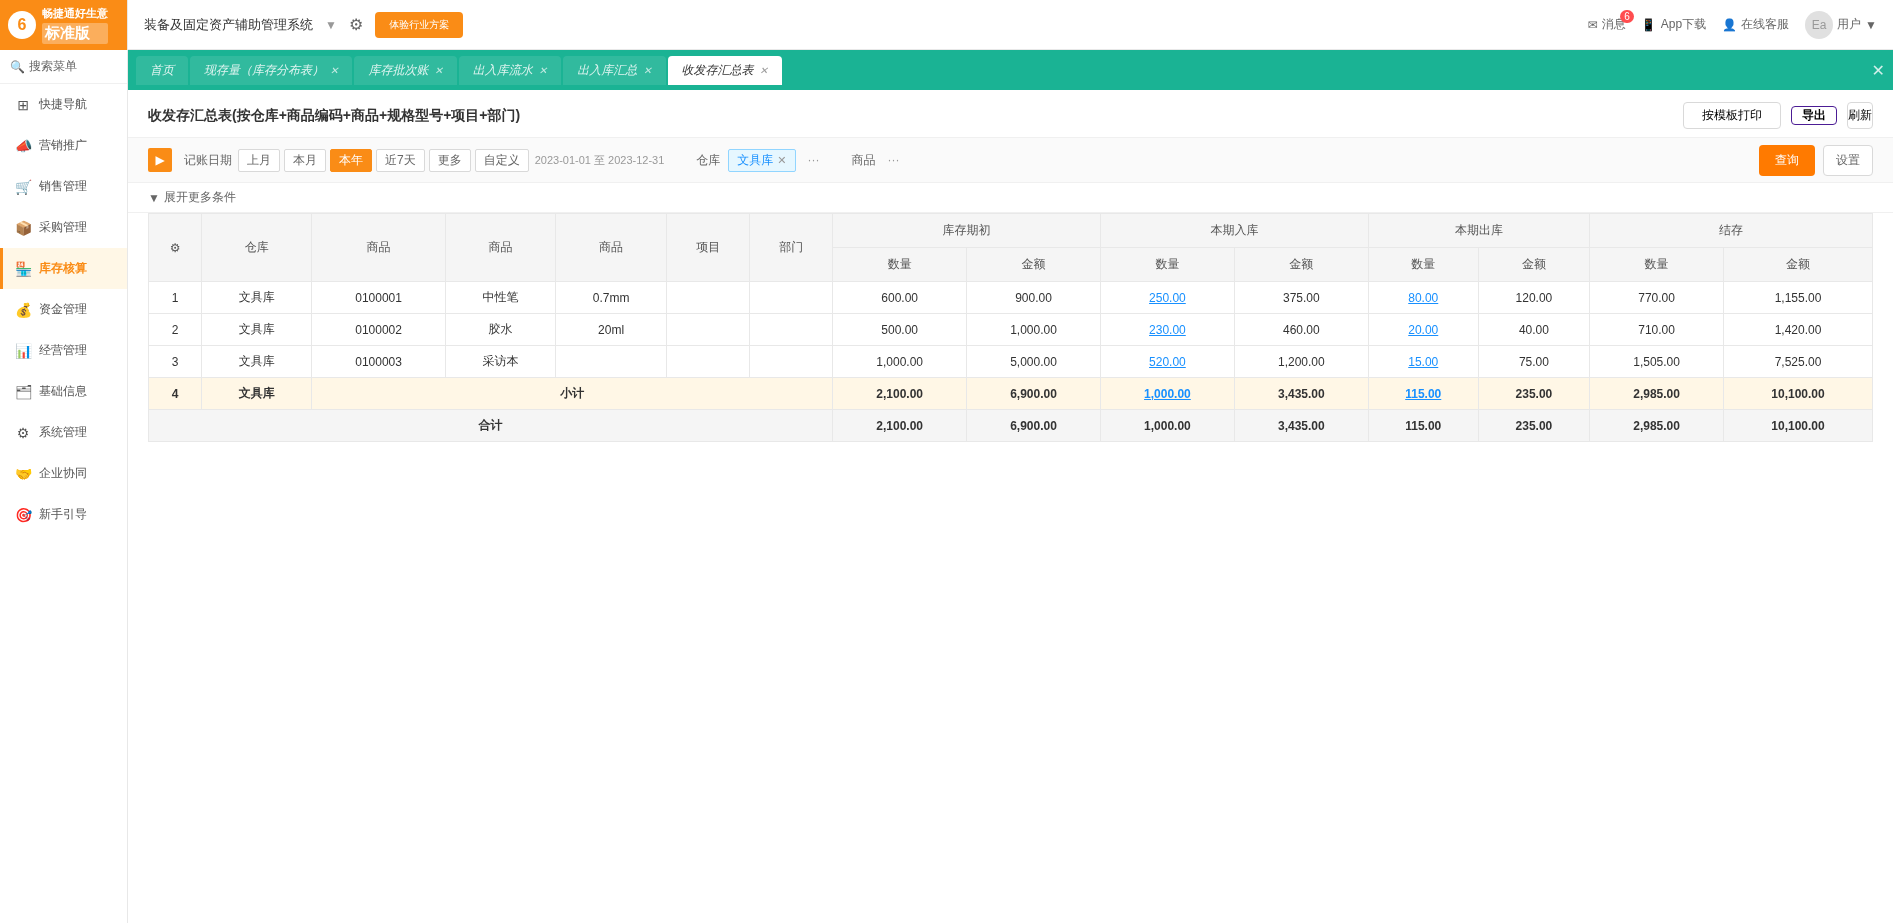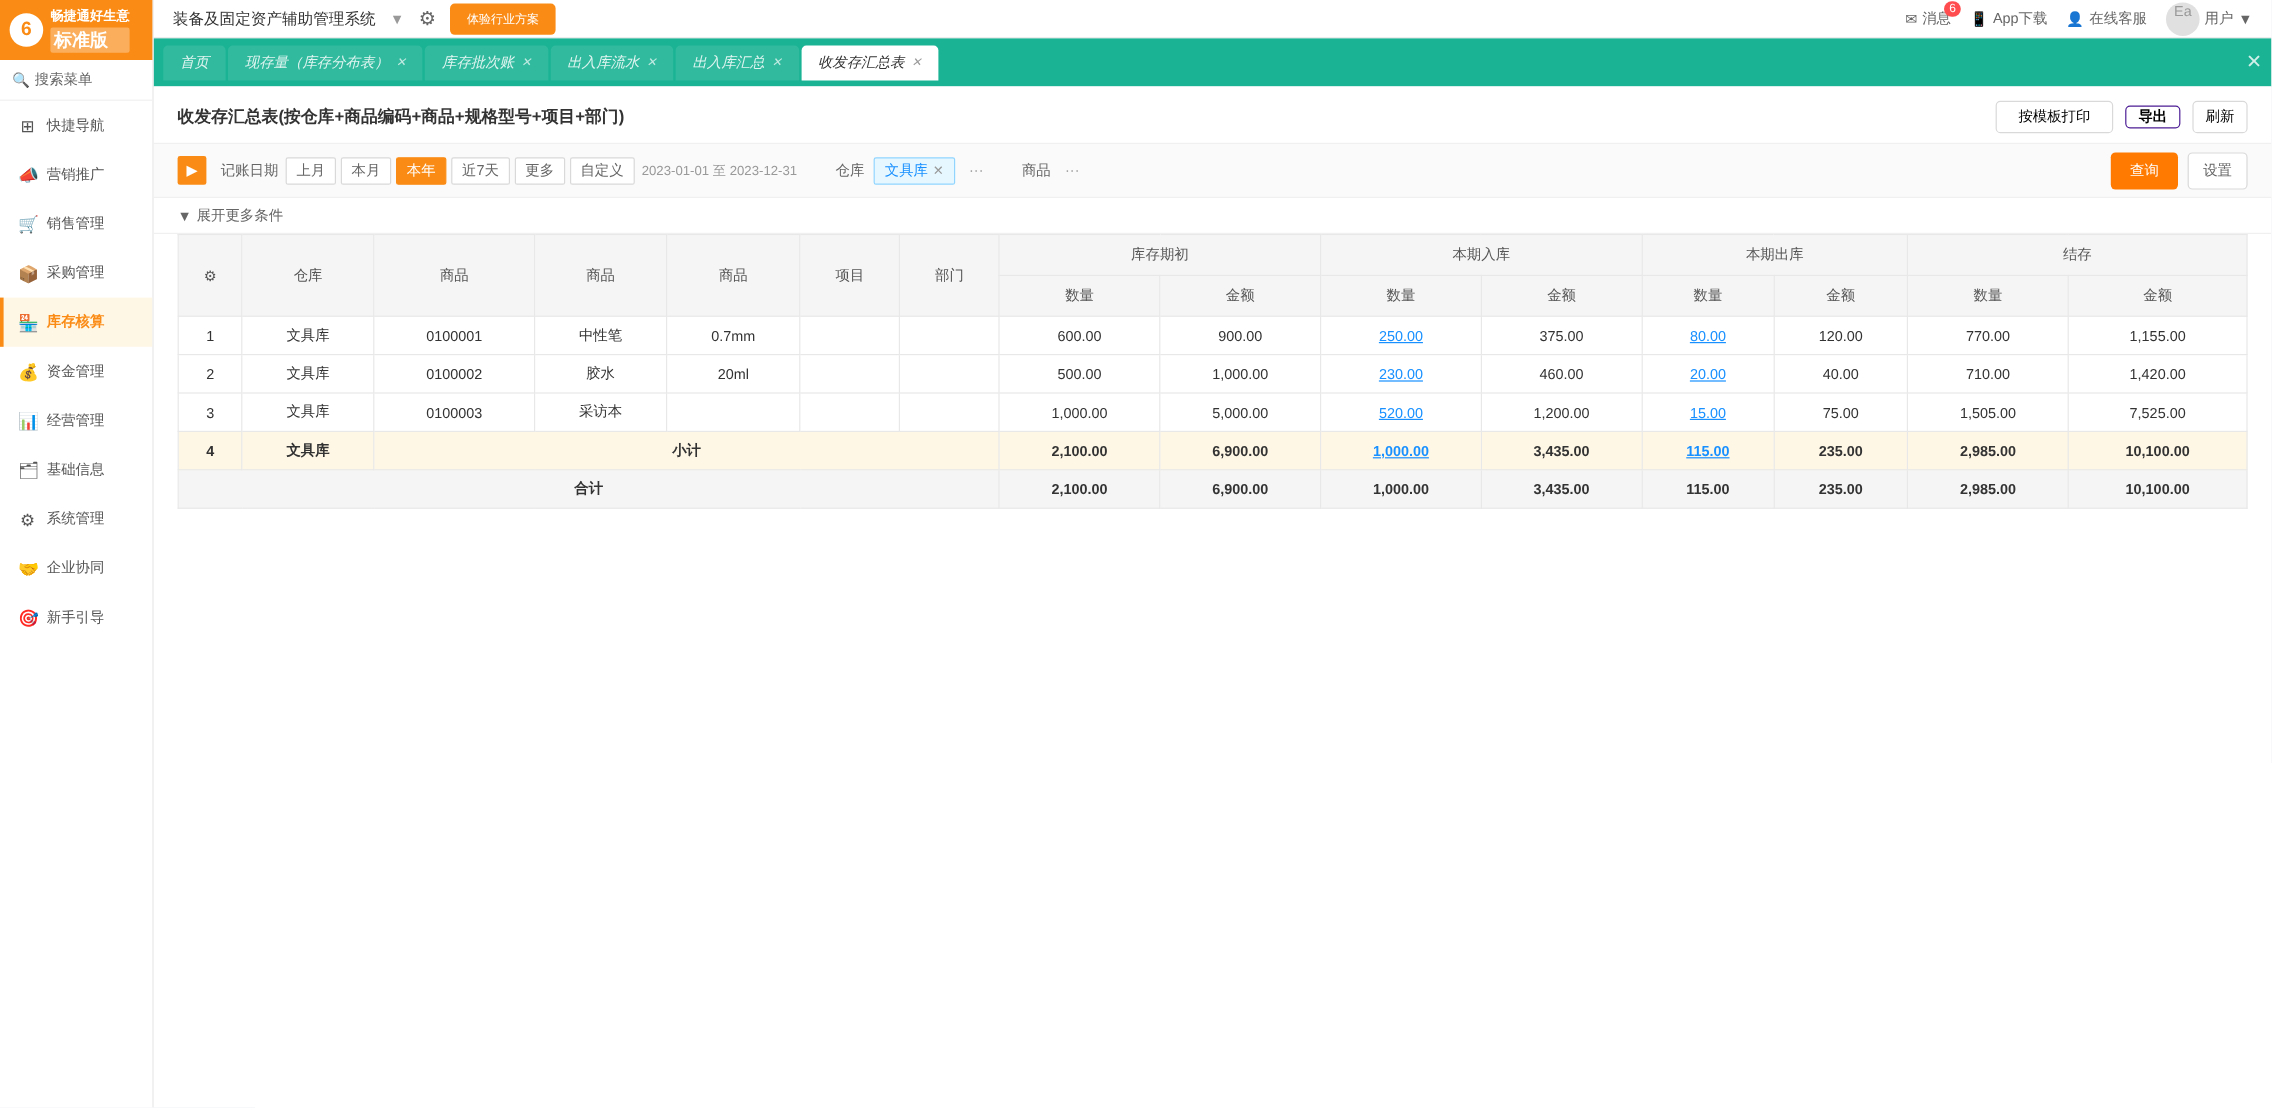--- a/index.html
+++ b/index.html
@@ -13,27 +13,27 @@
     .sidebar-search { display: flex; align-items: center; gap: 4px; padding: 8px 10px; border-bottom: 1px solid #f0f0f0; cursor: pointer; color: #666; }
     .sidebar-nav { flex: 1; overflow-y: auto; }
     .nav-item { display: flex; align-items: center; gap: 8px; padding: 12px 12px; cursor: pointer; color: #555; font-size: 12px; border-left: 3px solid transparent; }
     .nav-item.active { background: #fff7e6; color: #fa8c16; border-left: 3px solid #fa8c16; font-weight: bold; }
     .nav-item .nav-icon { font-size: 14px; width: 16px; text-align: center; }
 
     
     .main { flex: 1; display: flex; flex-direction: column; overflow: hidden; }
 
     
-    .topbar { background: #fff; height: 32px; display: flex; align-items: center; padding: 0 16px; border-bottom: 1px solid #e8e8e8; gap: 12px; }
+    .topbar { background: #fff; height: 50px; display: flex; align-items: center; padding: 0 16px; border-bottom: 1px solid #e8e8e8; gap: 12px; }
     .topbar-gear { color: #666; cursor: pointer; font-size: 16px; }
     .topbar-trial { background: #fa8c16; color: #fff; border: none; border-radius: 4px; padding: 6px 14px; font-size: 10px; cursor: pointer; }
     .topbar-actions { display: flex; align-items: center; gap: 16px; color: #666; font-size: 12px; }
     .topbar-actions .action-item { display: flex; align-items: center; gap: 4px; cursor: pointer; position: relative; }
     .badge { background: #ff4d4f; color: #fff; border-radius: 8px; padding: 1px 4px; font-size: 10px; position: absolute; top: -6px; right: -8px; }
-    .user-avatar { width: 28px; height: 28px; background: #e0e0e0; border-radius: 50%; display: flex; justify-content: center; color: #999; font-size: 12px; }
+    .user-avatar { width: 28px; height: 28px; background: #e0e0e0; border-radius: 50%; display: flex; align-items: center; justify-content: center; color: #999; font-size: 12px; }
 
     
     .tabbar { background: #1ab394; display: flex; align-items: center; padding: 0 8px; height: 40px; gap: 2px; }
     .tab { display: flex; align-items: center; gap: 6px; padding: 6px 14px; border-radius: 4px 4px 0 0; cursor: pointer; color: rgba(255,255,255,0.85); font-size: 12px; background: rgba(255,255,255,0.1); font-style: italic; }
     .tab.active { background: #fff; color: #333; }
     .tab .close-btn { font-size: 10px; color: rgba(255,255,255,0.7); cursor: pointer; }
     .tab.active .close-btn { color: #999; }
     .tab-close-main { color: rgba(255,255,255,0.8); font-size: 16px; cursor: pointer; margin-left: auto; }
 
     
@@ -203,21 +203,21 @@
   </div>
 
   <div class="content">
 
     <div class="page-header">
       <div style="display:flex;align-items:center;justify-content:space-between;">
         <h2 class="page-title">收发存汇总表(按仓库+商品编码+商品+规格型号+项目+部门)</h2>
         <div style="display:flex;gap:10px;align-items:center;">
           <button style="background:none;border:1px solid #d9d9d9;border-radius:4px;padding:4px 18px;font-size:12px;cursor:pointer;display:flex;align-items:center;gap:4px;">按模板打印</button>
           <button style="background:none;border:1px solid #4c1d95;border-radius:4px;padding:0 10px;font-size:12px;cursor:pointer;display:flex;align-items:center;gap:4px;font-weight:bold;">导出</button>
-          <button style="background:none;border:1px solid #d9d9d9;border-radius:4px;padding:4px 10px;font-size:12px;cursor:pointer;display:flex;align-items:center;gap:4px;">刷新</button>
+          <button style="background:none;border:1px solid #d9d9d9;border-radius:4px;padding:4px 0;font-size:12px;cursor:pointer;display:flex;align-items:center;gap:4px;">刷新</button>
         </div>
       </div>
     </div>
 
     <div class="filter-bar">
       <div class="filter-arrow">▶</div>
       <div class="filter-group">
         <span class="filter-label">记账日期</span>
         <div class="date-btns">
           <button class="date-btn">上月</button>

